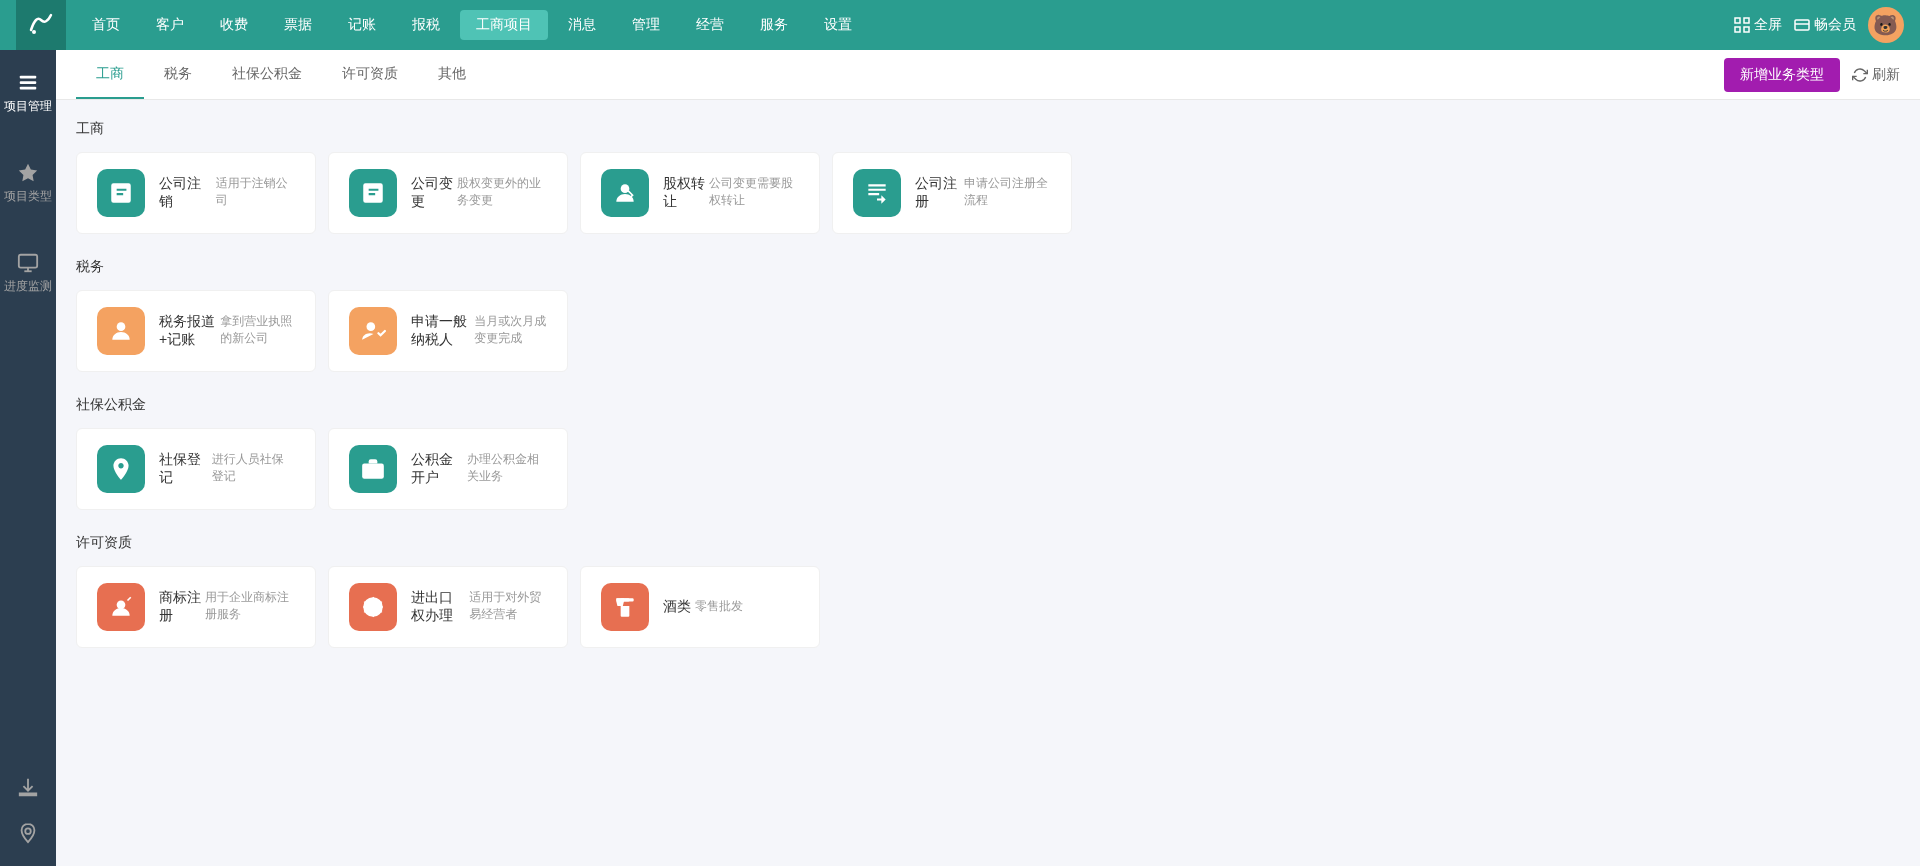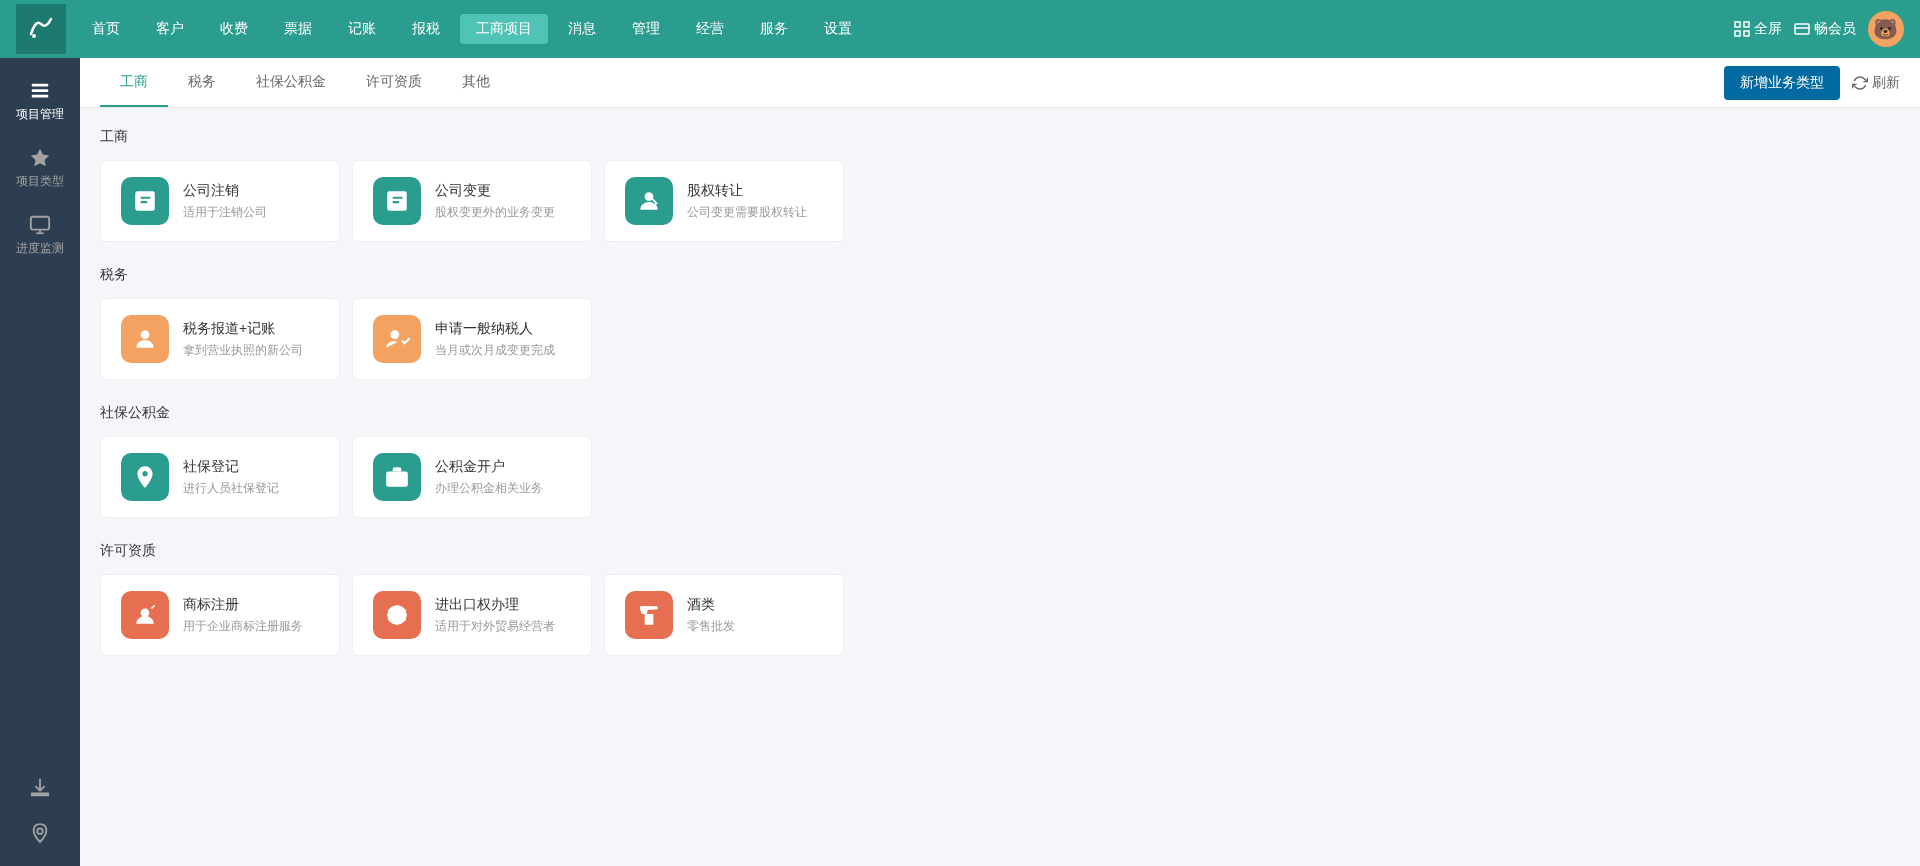--- a/index.html
+++ b/index.html
@@ -1,21 +1,21 @@
 <!DOCTYPE html>
 <html><head>
   <meta charset="utf-8">
   <style>
     * { margin: 0; padding: 0; box-sizing: border-box; }
     body { font-family: 'Microsoft YaHei', Arial, sans-serif; background: #f0f2f5; width: 1920px; height: 866px; overflow: hidden; display: flex; flex-direction: column; }
 
     
     .top-nav {
       background: #2a9d8f;
-      height: 58px;
+      height: 50px;
       display: flex;
       align-items: center;
       padding: 0 16px;
       flex-shrink: 0;
     }
     .logo {
       width: 50px;
       height: 50px;
       display: flex;
       align-items: center;
@@ -68,27 +68,28 @@
 
     
     .main-layout {
       display: flex;
       flex: 1;
       overflow: hidden;
     }
 
     
     .sidebar {
-      width: 80px;
+      width: 56px;
       background: #2c3e50;
       display: flex;
       flex-direction: column;
       align-items: center;
       padding-top: 10px;
       flex-shrink: 0;
+      gap: 23px;
     }
     .sidebar-item {
       width: 100%;
       display: flex;
       flex-direction: column;
       align-items: center;
       padding: 12px 0;
       color: #a3a3a3;
       font-size: 12px;
       cursor: pointer;
@@ -138,21 +139,21 @@
       border-bottom: 2px solid #2a9d8f;
       font-weight: 500;
     }
     .tab-right {
       margin-left: auto;
       display: flex;
       align-items: center;
       gap: 12px;
     }
     .btn-new {
-      background: #0369a1;
+      background: #a21caf;
       color: #fff;
       border: none;
       padding: 8px 16px;
       border-radius: 4px;
       font-size: 14px;
       cursor: pointer;
     }
     .btn-refresh {
       display: flex;
       align-items: center;
@@ -208,21 +209,21 @@
       align-items: center;
       justify-content: center;
       flex-shrink: 0;
       font-size: 22px;
       color: #fff;
     }
     .card-icon.teal { background: #2a9d8f; }
     .card-icon.orange { background: #f4a261; }
     .card-icon.red { background: #e76f51; }
 
-    .card-info { display: flex; flex-direction: column; gap: 4px; }
+    .card-info { display: flex; flex-direction: row; gap: 4px; }
     .card-title { font-size: 14px; color: #333; font-weight: 500; }
     .card-desc { font-size: 12px; color: #999; }
 
     
     .scroll-content::-webkit-scrollbar { width: 8px; }
     .scroll-content::-webkit-scrollbar-track { background: #f5f5f5; }
     .scroll-content::-webkit-scrollbar-thumb { background: #ddd; border-radius: 4px; }
   </style>
 </head>
 <body>
@@ -365,20 +366,31 @@
                 <path d="M4 20c0-4 3.6-7 8-7s8 3 8 7"></path>
                 <path d="M15 10l4 4-4 4" stroke="white" stroke-width="1.5" fill="none"></path>
               </svg>
           </div>
           <div class="card-info">
             <span class="card-title">股权转让</span>
             <span class="card-desc">公司变更需要股权转让</span>
           </div>
         </div>
 
+        <div class="card">
+          <div class="card-icon teal">
+            <svg width="26" height="26" viewBox="0 0 24 24" fill="white">
+                <path d="M4 4h16v2H4zm0 4h16v2H4zm0 4h10v2H4zm12 2l4 4-4 4v-3h-4v-2h4z"></path>
+              </svg>
+          </div>
+          <div class="card-info">
+            <span class="card-title">公司注册</span>
+            <span class="card-desc">申请公司注册全流程</span>
+          </div>
+        </div>
 
       </div>
 
       <div class="section-title">税务</div>
       <div class="cards-grid">
 
 
         <div class="card">
           <div class="card-icon orange">
             <svg width="26" height="26" viewBox="0 0 24 24" fill="white">

